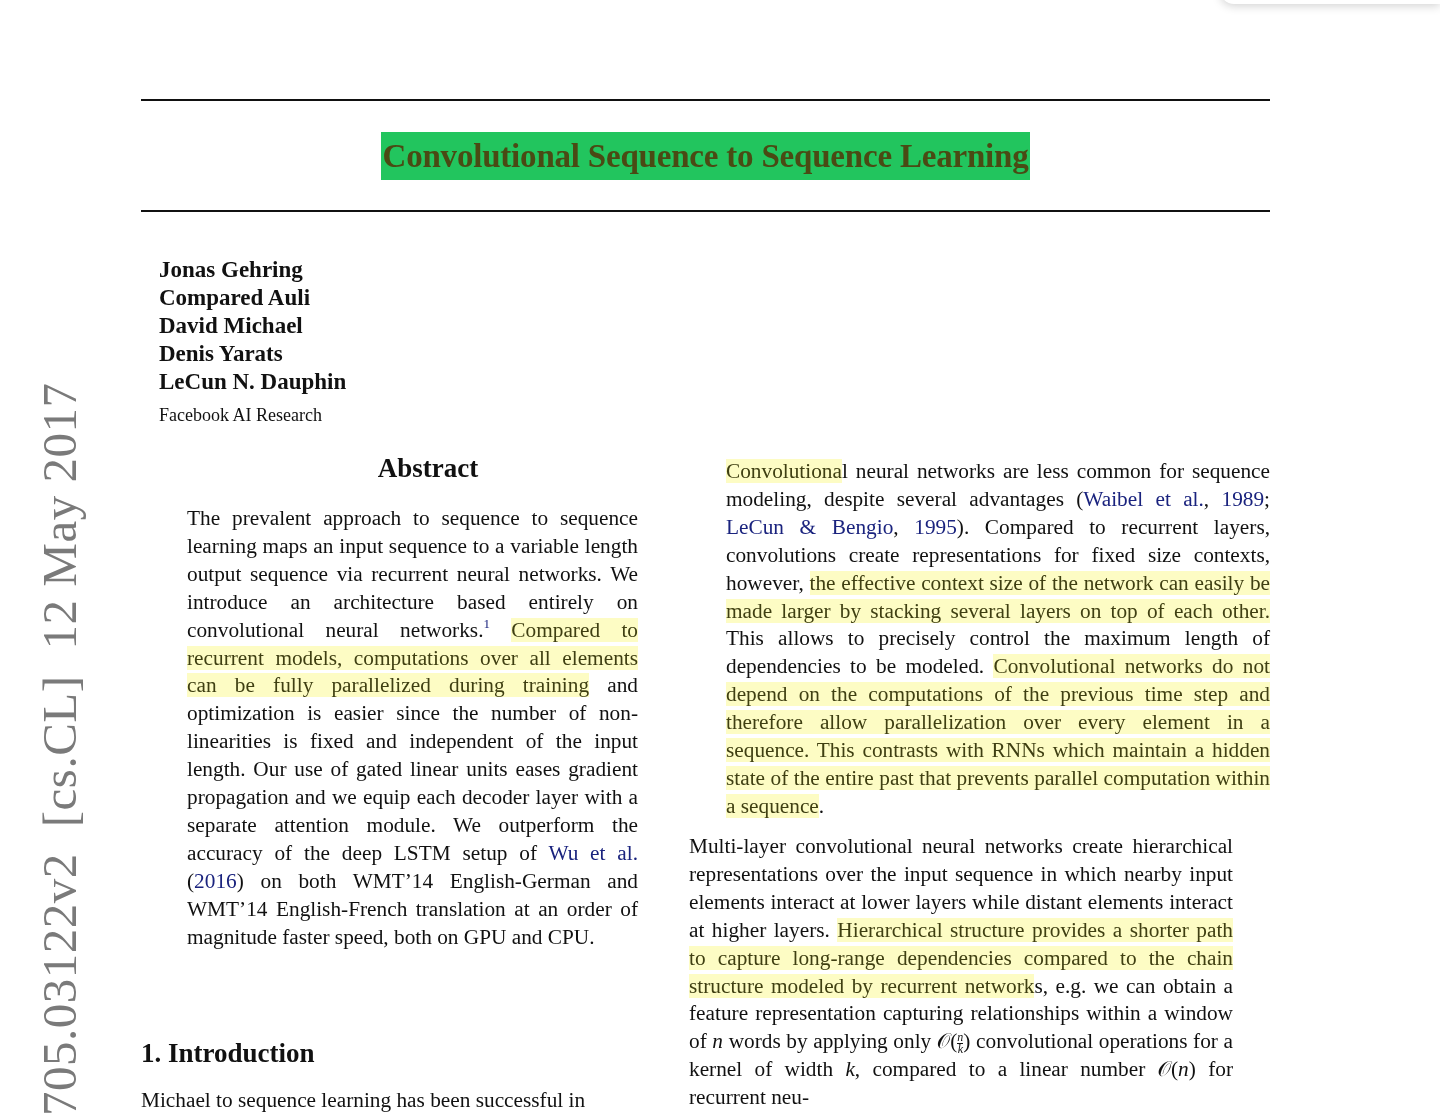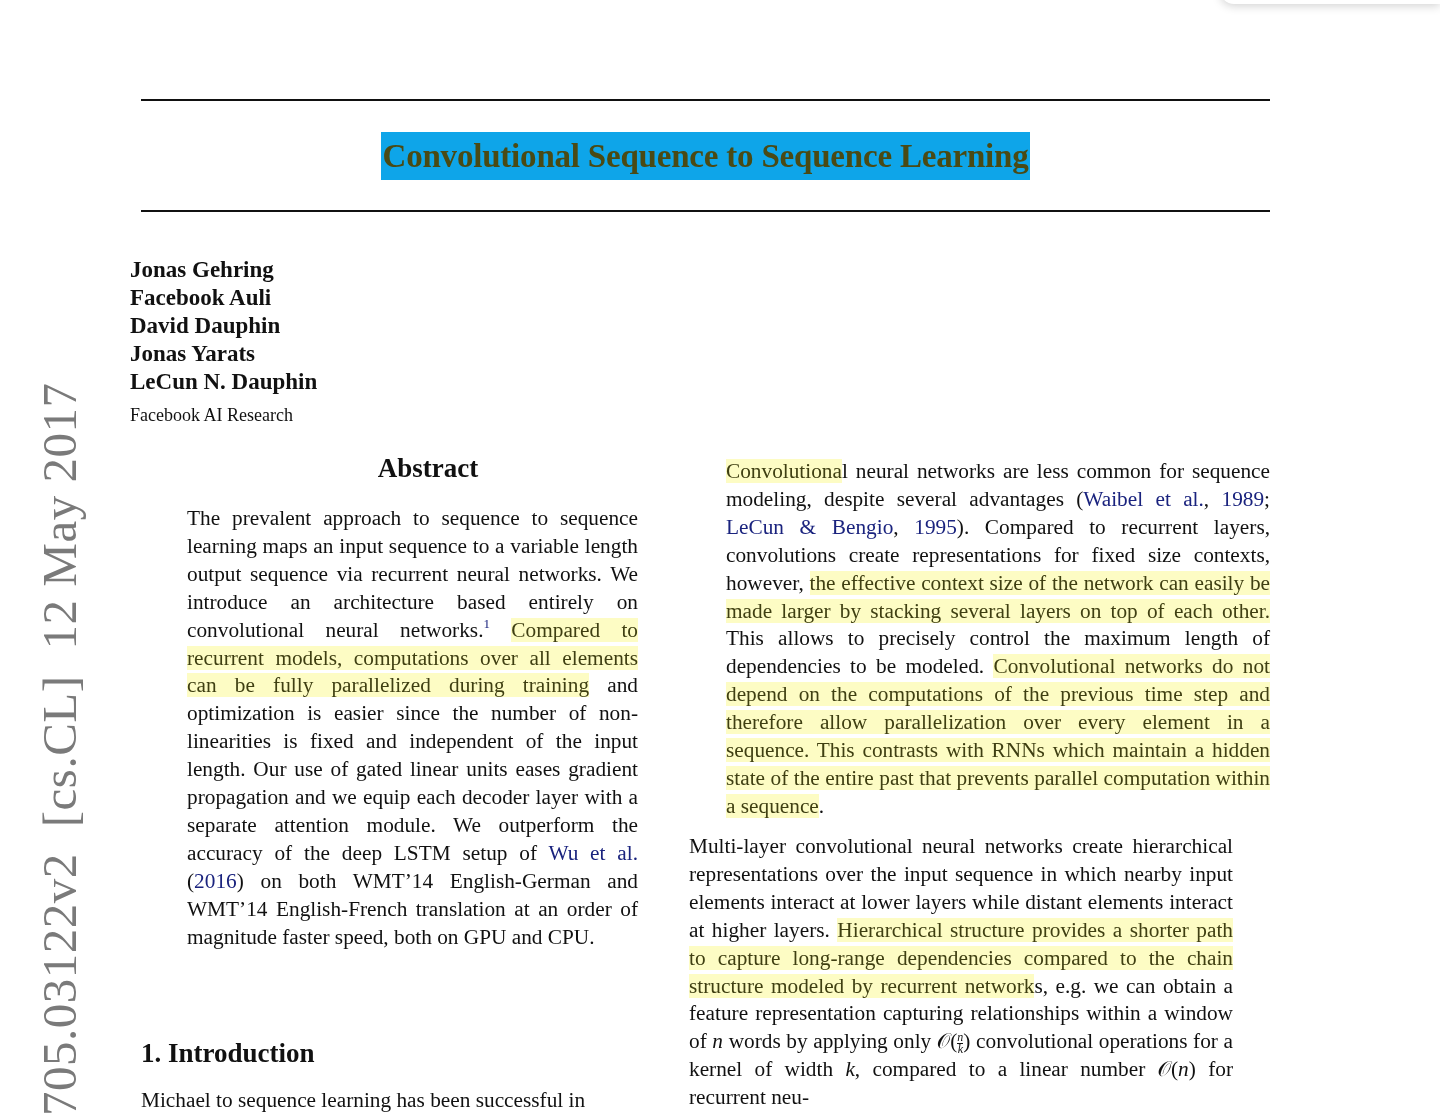--- a/index.html
+++ b/index.html
@@ -11,23 +11,23 @@
   .shadow-top {
     position:absolute; top:-10px; right:0; width:220px; height:14px;
     box-shadow:0 2px 10px rgba(0,0,0,0.18); background:#fff; border-radius:0 0 0 20px;
   }
   .rule { position:absolute; left:141px; width:1129px; height:2px; background:#111; }
   .rule.top { top:99px; }
   .rule.bot { top:210px; }
   .title-wrap { position:absolute; top:132px; left:0; width:1411px; text-align:center; }
   .title {
     display:inline-block; font-weight:bold; font-size:33px; line-height:48px;
-    color:#4a4a14; background:#0ea5e9; padding:0 2px; letter-spacing:-0.2px;
+    color:#4a4a14; background:#22c55e; padding:0 2px; letter-spacing:-0.2px;
   }
-  .authors { position:absolute; left:130px; top:256px; }
+  .authors { position:absolute; left:159px; top:256px; }
   .author { font-weight:bold; font-size:23px; line-height:28px; color:#111; }
   .affil { font-size:18px; line-height:28px; margin-top:5px; }
   .arxiv {
     position:absolute; left:40px; top:1116px; transform-origin:0 0; transform:rotate(-90deg);
     white-space:nowrap; font-size:49px; color:#7a7a7a; letter-spacing:0.5px; line-height:40px;
   }
   .arxiv span { margin-right:26px; }
   .abstract-h { position:absolute; left:202px; width:452px; top:453px; text-align:center; font-weight:bold; font-size:27px; }
   .col { position:absolute; font-size:21.3px; line-height:27.9px; text-align:justify; hyphens:manual; }
   .col.abs { left:187px; width:451px; top:505px; }
@@ -53,23 +53,23 @@
 </div>
 
 <div class="rule top"></div>
 <div class="title-wrap">
   <span class="title">Convolutional Sequence to Sequence Learning</span>
 </div>
 <div class="rule bot"></div>
 
 <div class="authors">
   <div class="author">Jonas Gehring</div>
-  <div class="author">Facebook Auli</div>
-  <div class="author">David Dauphin</div>
-  <div class="author">Jonas Yarats</div>
+  <div class="author">Compared Auli</div>
+  <div class="author">David Michael</div>
+  <div class="author">Denis Yarats</div>
   <div class="author">LeCun N. Dauphin</div>
   <div class="affil">Facebook AI Research</div>
 </div>
 
 <div class="abstract-h">Abstract</div>
 <div class="col abs"><span>The prevalent approach to sequence to sequence learning maps an input sequence to a variable length output sequence via recurrent neural net­works. We introduce an architecture based en­tirely on convolutional neural networks.</span><sup>1</sup> <span class="hl">Com­pared to recurrent models, computations over all elements can be fully parallelized during train­ing</span><span> and optimization is easier since the number of non-linearities is fixed and independent of the input length. Our use of gated linear units eases gradient propagation and we equip each decoder layer with a separate attention module. We out­perform the accuracy of the deep LSTM setup of </span><span class="ref">Wu et al.</span><span> (</span><span class="ref">2016</span><span>) on both WMT’14 English-German and WMT’14 English-French transla­tion at an order of magnitude faster speed, both on GPU and CPU.</span></div>
 
 <div class="intro-h">1. Introduction</div>
 <div class="col intro"><span>Michael to sequence learning has been successful in</span></div>
 

